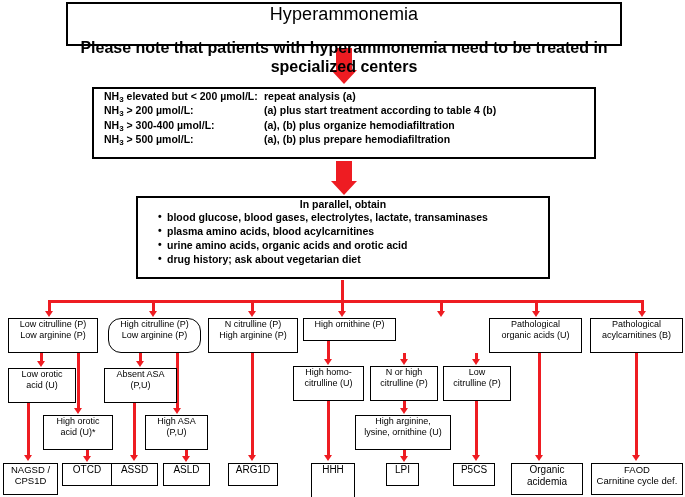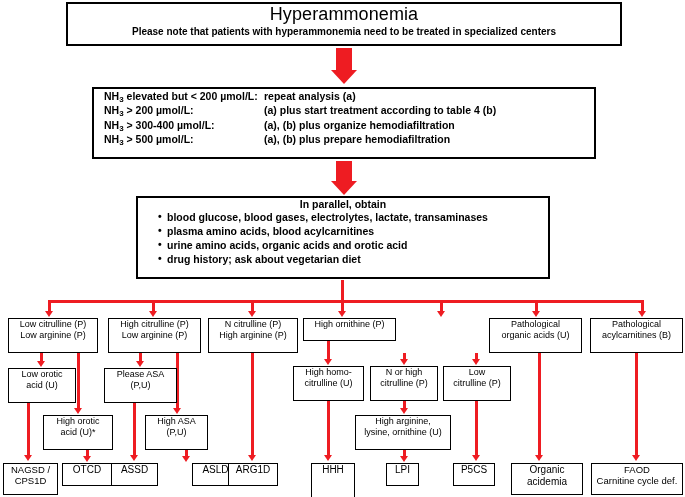--- a/index.html
+++ b/index.html
@@ -11,21 +11,21 @@
   
   .bx{position:absolute;box-sizing:border-box;background:#fff;
       border:1.5px solid #000;display:flex;align-items:flex-start;
       justify-content:center;text-align:center;color:#000;
       line-height:1.18;z-index:5;}
   .bx .inner{padding:0 2px;width:100%;}
 
   
   .hdr{border-width:2px;}
   .title-l1{font-size:18px;letter-spacing:.1px;}
-  .title-l2{font-size:10px;font-weight:bold;margin-top:1px;}
+  .title-l2{font-size:16px;font-weight:bold;margin-top:14px;}
 
   .nh3{font-size:10.5px;font-weight:bold;text-align:left;}
   .nh3 table{border-collapse:collapse;margin-left:8px;}
   .nh3 td{padding:1px 0;vertical-align:top;white-space:nowrap;}
   .nh3 td.c1{width:160px;}
   sub{font-size:8px;vertical-align:baseline;position:relative;top:2px;}
 
   .par{font-size:10.5px;font-weight:bold;text-align:left;}
   .par .hd{text-align:center;margin-bottom:1px;}
   .par ul{list-style:none;margin:0;padding:0 0 0 18px;}
@@ -123,21 +123,21 @@
   <div class="r vh" style="left:641px;top:300px;height:12px;"></div>
   <div class="ah" style="left:637.5px;top:311px;"></div>
 
   <div class="bx n lvl1" style="left:8px;top:318px;width:90px;height:35px;">
     <div class="inner">
       <div>Low citrulline (P)</div>
       <div>Low arginine (P)</div>
     </div>
   </div>
 
-  <div class="bx n lvl1" style="left:108px;top:318px;width:93px;height:35px;">
+  <div class="bx n lvl1" style="left:108px;top:318px;width:93px;height:35px;border-radius:13px;">
     <div class="inner">
       <div>High citrulline (P)</div>
       <div>Low arginine (P)</div>
     </div>
   </div>
 
   <div class="bx n lvl1" style="left:208px;top:318px;width:90px;height:35px;">
     <div class="inner">
       <div>N citrulline (P)</div>
       <div>High arginine (P)</div>
@@ -167,21 +167,21 @@
 
   <div class="bx n" style="left:8px;top:368px;width:68px;height:35px;">
     <div class="inner">
       <div>Low orotic</div>
       <div>acid (U)</div>
     </div>
   </div>
 
   <div class="bx n" style="left:104px;top:368px;width:73px;height:35px;">
     <div class="inner">
-      <div>Please ASA</div>
+      <div>Absent ASA</div>
       <div>(P,U)</div>
     </div>
   </div>
 
   <div class="bx n" style="left:293px;top:366px;width:71px;height:35px;">
     <div class="inner">
       <div>High homo-</div>
       <div>citrulline (U)</div>
     </div>
   </div>
@@ -233,21 +233,21 @@
         <div>OTCD</div>
       </div>
   </div>
 
   <div class="bx term" style="left:111px;top:463px;width:47px;height:23px;">
     <div class="inner">
         <div>ASSD</div>
       </div>
   </div>
 
-  <div class="bx term" style="left:163px;top:463px;width:47px;height:23px;margin-left:29px;">
+  <div class="bx term" style="left:163px;top:463px;width:47px;height:23px;">
     <div class="inner">
         <div>ASLD</div>
       </div>
   </div>
 
   <div class="bx term" style="left:228px;top:463px;width:50px;height:23px;">
     <div class="inner">
         <div>ARG1D</div>
       </div>
   </div>

